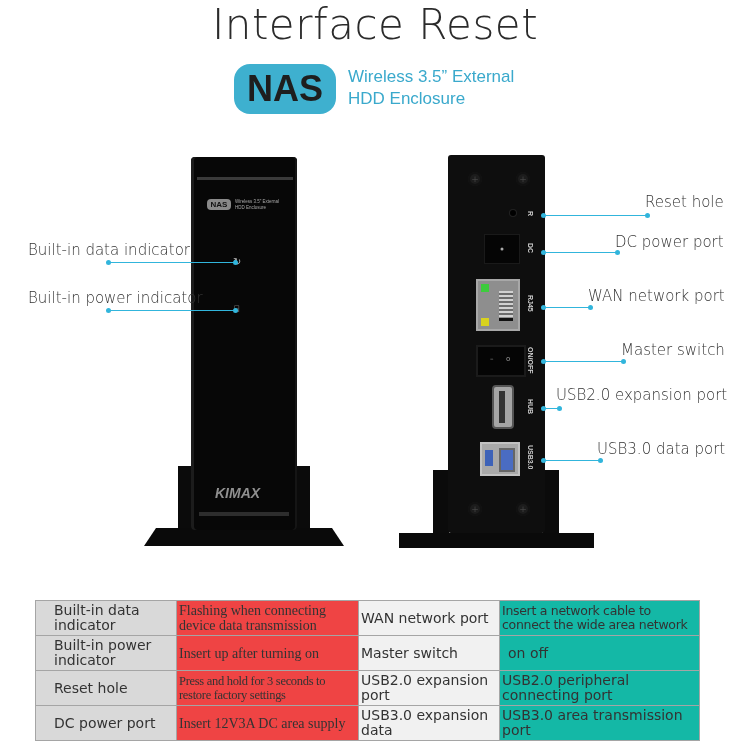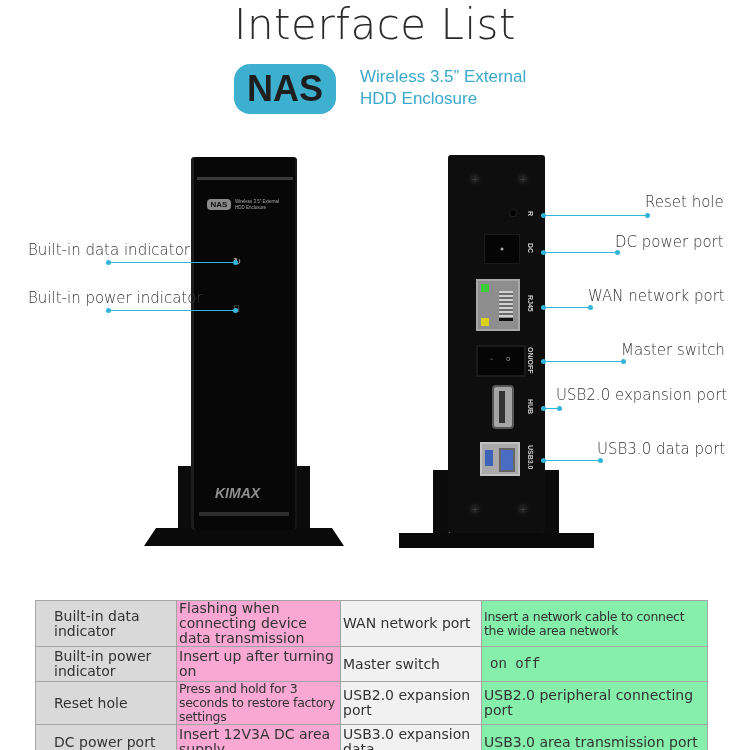--- a/index.html
+++ b/index.html
@@ -1,19 +1,19 @@
 <!DOCTYPE html>
 <html><head>
 <meta charset="utf-8">
 <style>
   html, body { margin:0; padding:0; }
   body { width:750px; height:750px; background:#ffffff; position:relative; overflow:hidden; font-family:"DejaVu Sans", sans-serif; color:#333; }
   .title { position:absolute; top:0; left:0; width:750px; text-align:center; font-size:42px; font-weight:300; color:#2b2b2b; letter-spacing:0.5px; line-height:50px; font-family:"DejaVu Sans", sans-serif; }
   .badge { position:absolute; left:234px; top:64px; width:102px; height:50px; background:#3eb0cf; border-radius:16px; display:flex; align-items:center; justify-content:center; font-family:"Liberation Sans", sans-serif; font-weight:bold; font-size:36px; color:#1e1e1e; }
-  .subtitle { position:absolute; left:348px; top:66px; font-family:"Liberation Sans", sans-serif; font-size:17px; line-height:22px; color:#3aa9cc;margin-left:12px; }
+  .subtitle { position:absolute; left:348px; top:66px; font-family:"Liberation Sans", sans-serif; font-size:17px; line-height:22px; color:#3aa9cc; }
 
   
   .dev-front { position:absolute; left:191px; top:157px; width:106px; height:373px; background:#070707; border-radius:4px; box-shadow: inset 3px 0 0 #1c1c1c, inset -2px 0 0 #151515; }
   .front-stripe { position:absolute; left:6px; top:20px; width:96px; height:3px; background:#3a3a3a; }
   .front-nas { position:absolute; left:16px; top:42px; width:24px; height:11px; background:#8a8a8a; border-radius:4px; font-family:"Liberation Sans", sans-serif; font-size:8px; font-weight:bold; color:#111; text-align:center; line-height:11px; }
   .front-nas-txt { position:absolute; left:44px; top:42px; font-family:"Liberation Sans", sans-serif; font-size:4.5px; line-height:6px; color:#aaa; }
   .front-kimax { position:absolute; left:24px; top:328px; font-family:"Liberation Sans", sans-serif; font-weight:bold; font-style:italic; font-size:14px; color:#8f8f8f; }
   .front-bottom-bar { position:absolute; left:8px; top:355px; width:90px; height:4px; background:#2d2d2d; }
   .ind-icon { position:absolute; color:#bbb; font-size:10px; line-height:10px; }
   .stand-l-side { position:absolute; background:#0b0b0b; }
@@ -42,30 +42,30 @@
 
   
   .callout-line { position:absolute; height:1px; background:#31b5dc; }
   .dot { position:absolute; width:5px; height:5px; border-radius:50%; background:#31b5dc; }
   .callout-text { position:absolute; font-family:"DejaVu Sans", sans-serif; font-size:15px; color:#333; white-space:nowrap; font-weight:300; }
 
   
   .spec-table { position:absolute; left:35px; top:600px; border-collapse:collapse; font-family:"DejaVu Sans", sans-serif; color:#333; }
   .spec-table td { border:1px solid #a5a5a5; padding:0 2px; vertical-align:middle; line-height:15px; height:35px; box-sizing:border-box; }
   .spec-table td.c1 { width:141px; background:#d9d9d9; font-size:14px; padding-left:18px; }
-  .spec-table td.c2 { width:164px; background:#f9a8d4; font-size:14px; }
+  .spec-table td.c2 { width:182px; background:#ef4444; font-size:14px;font-family:Liberation Serif, serif; }
   .spec-table td.c3 { width:141px; background:#f1f1f1; font-size:14px; }
-  .spec-table td.c4 { width:226px; background:#86efac; font-size:14px; }
+  .spec-table td.c4 { width:200px; background:#14b8a6; font-size:14px; }
   .spec-table td.small { font-size:12.5px; line-height:14px; letter-spacing:-0.3px; }
-  .spec-table td.pad { padding-left:8px;font-family:Liberation Mono, monospace; }
+  .spec-table td.pad { padding-left:8px; }
 </style>
 </head>
 <body>
 
-<div class="title">Interface List</div>
+<div class="title">Interface Reset</div>
 <div class="badge">NAS</div>
 <div class="subtitle">
   <div>Wireless 3.5” External</div>
   <div>HDD Enclosure</div>
 </div>
 
 <div>
   <div class="stand-l-side" style="left:178px;top:466px;width:14px;height:62px;"></div>
   <div class="stand-l-side" style="left:296px;top:466px;width:14px;height:62px;"></div>
   <div class="stand-base" style="left:144px;top:528px;width:200px;height:18px;clip-path:polygon(6% 0,94% 0,100% 100%,0 100%);"></div>

